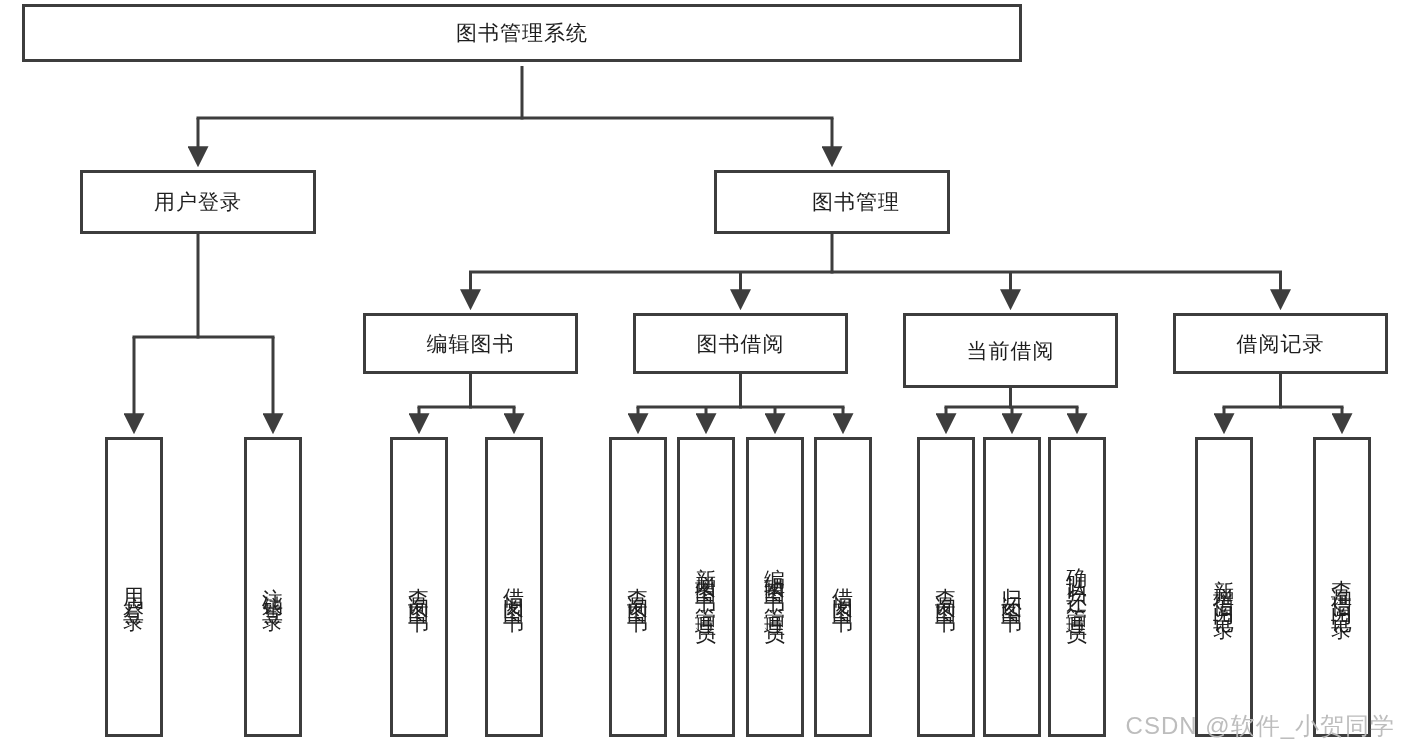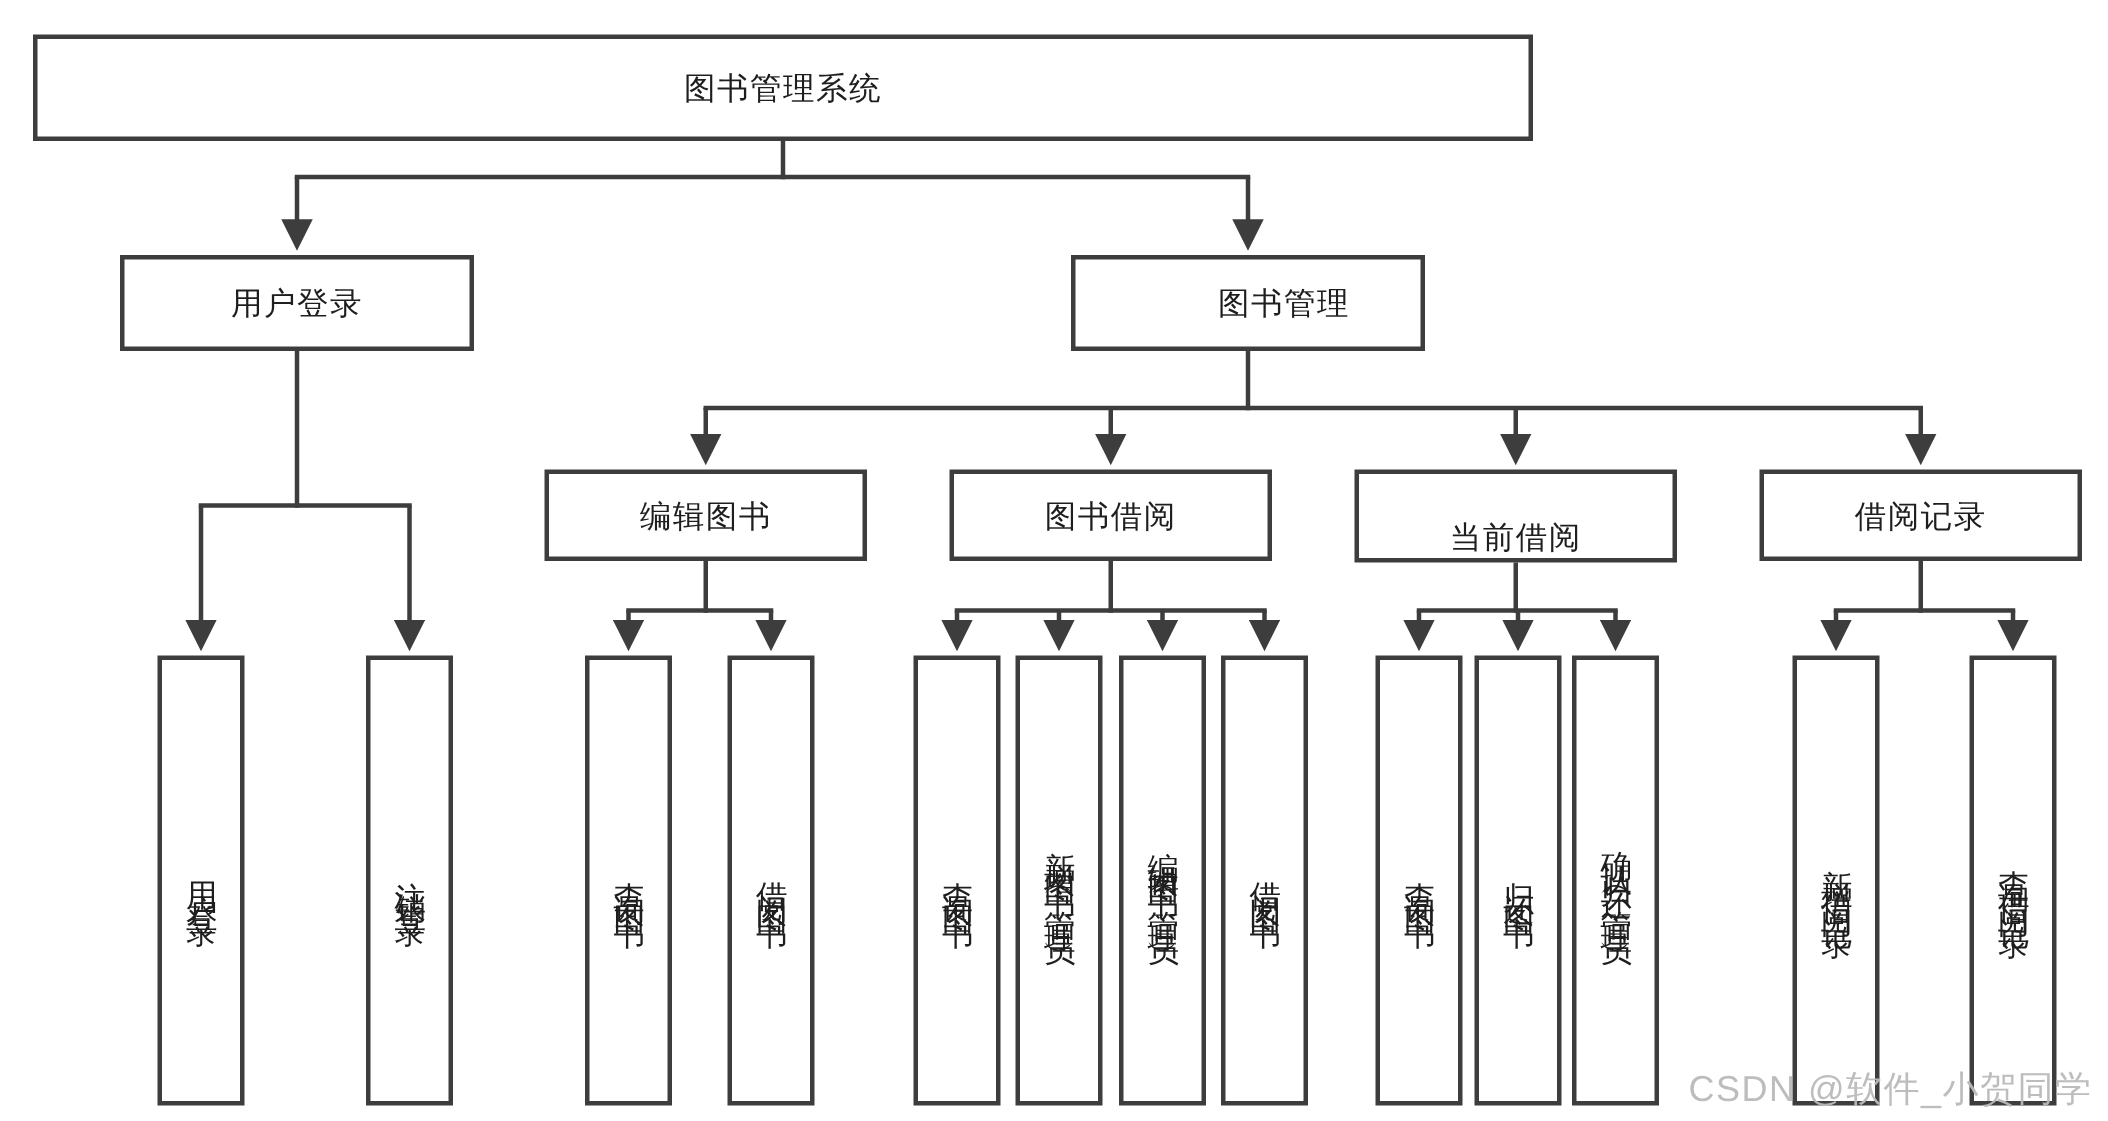--- a/index.html
+++ b/index.html
@@ -108,38 +108,38 @@
       <line x1="1012" y1="407" x2="1012" y2="430" marker-end="url(#arrow)"></line>
       <line x1="1077" y1="407" x2="1077" y2="430" marker-end="url(#arrow)"></line>
 
       <line x1="1280.5" y1="374" x2="1280.5" y2="408.5"></line>
       <line x1="1222.5" y1="407" x2="1343.5" y2="407"></line>
       <line x1="1224" y1="407" x2="1224" y2="430" marker-end="url(#arrow)"></line>
       <line x1="1342" y1="407" x2="1342" y2="430" marker-end="url(#arrow)"></line>
     </g>
   </svg>
 
-  <div class="hnode" style="left:22px; top:23px; width:1000px; height:71px;">
+  <div class="hnode" style="left:22px; top:4px; width:1000px; height:58px;">
     <span>图书管理系统</span>
   </div>
 
   <div class="hnode" style="left:80px; top:170px; width:236px; height:64px;">
     <span>用户登录</span>
   </div>
   <div class="hnode" style="left:714px; top:170px; width:236px; height:64px;padding-left:48px;">
     <span>图书管理</span>
   </div>
 
   <div class="hnode" style="left:363px; top:313px; width:215px; height:61px;">
     <span>编辑图书</span>
   </div>
   <div class="hnode" style="left:633px; top:313px; width:215px; height:61px;">
     <span>图书借阅</span>
   </div>
-  <div class="hnode" style="left:903px; top:313px; width:215px; height:62px;align-items:flex-end;">
+  <div class="hnode" style="left:903px; top:313px; width:215px; height:75px;">
     <span>当前借阅</span>
   </div>
   <div class="hnode" style="left:1173px; top:313px; width:215px; height:61px;">
     <span>借阅记录</span>
   </div>
 
   <div class="vnode" style="left:105px;">
     <span class="vlabel">用户登录</span>
   </div>
   <div class="vnode" style="left:244px;">

